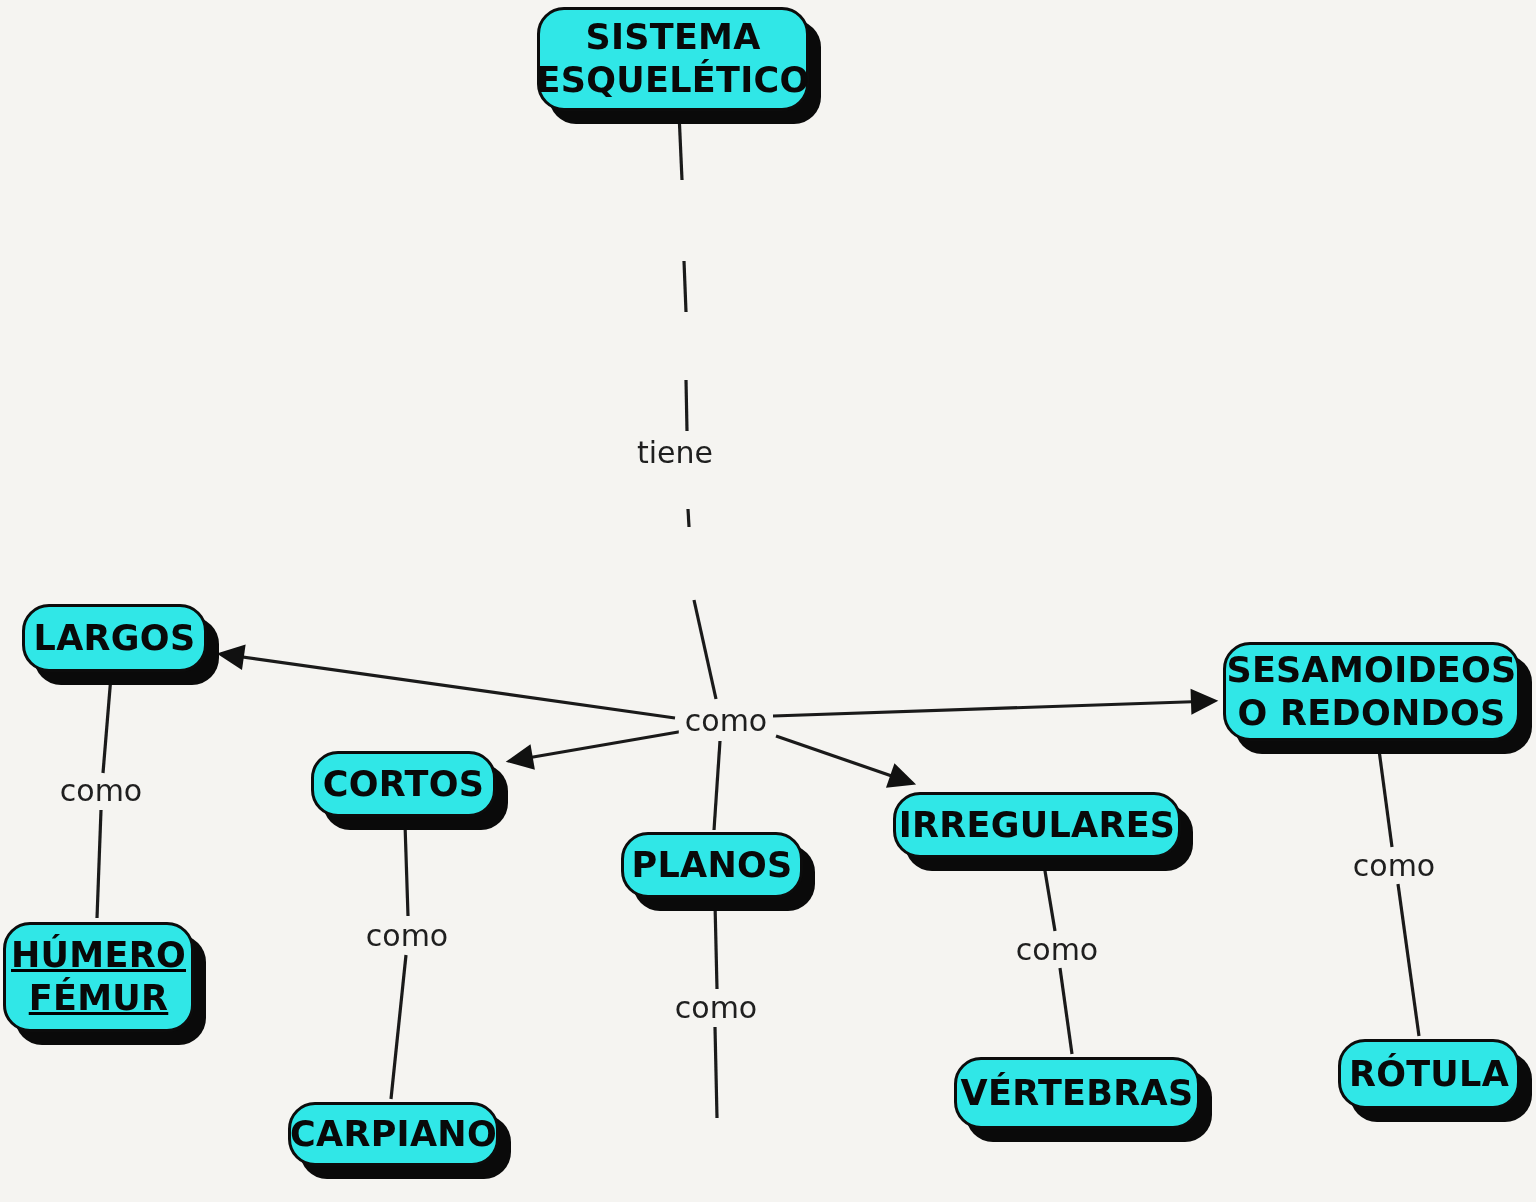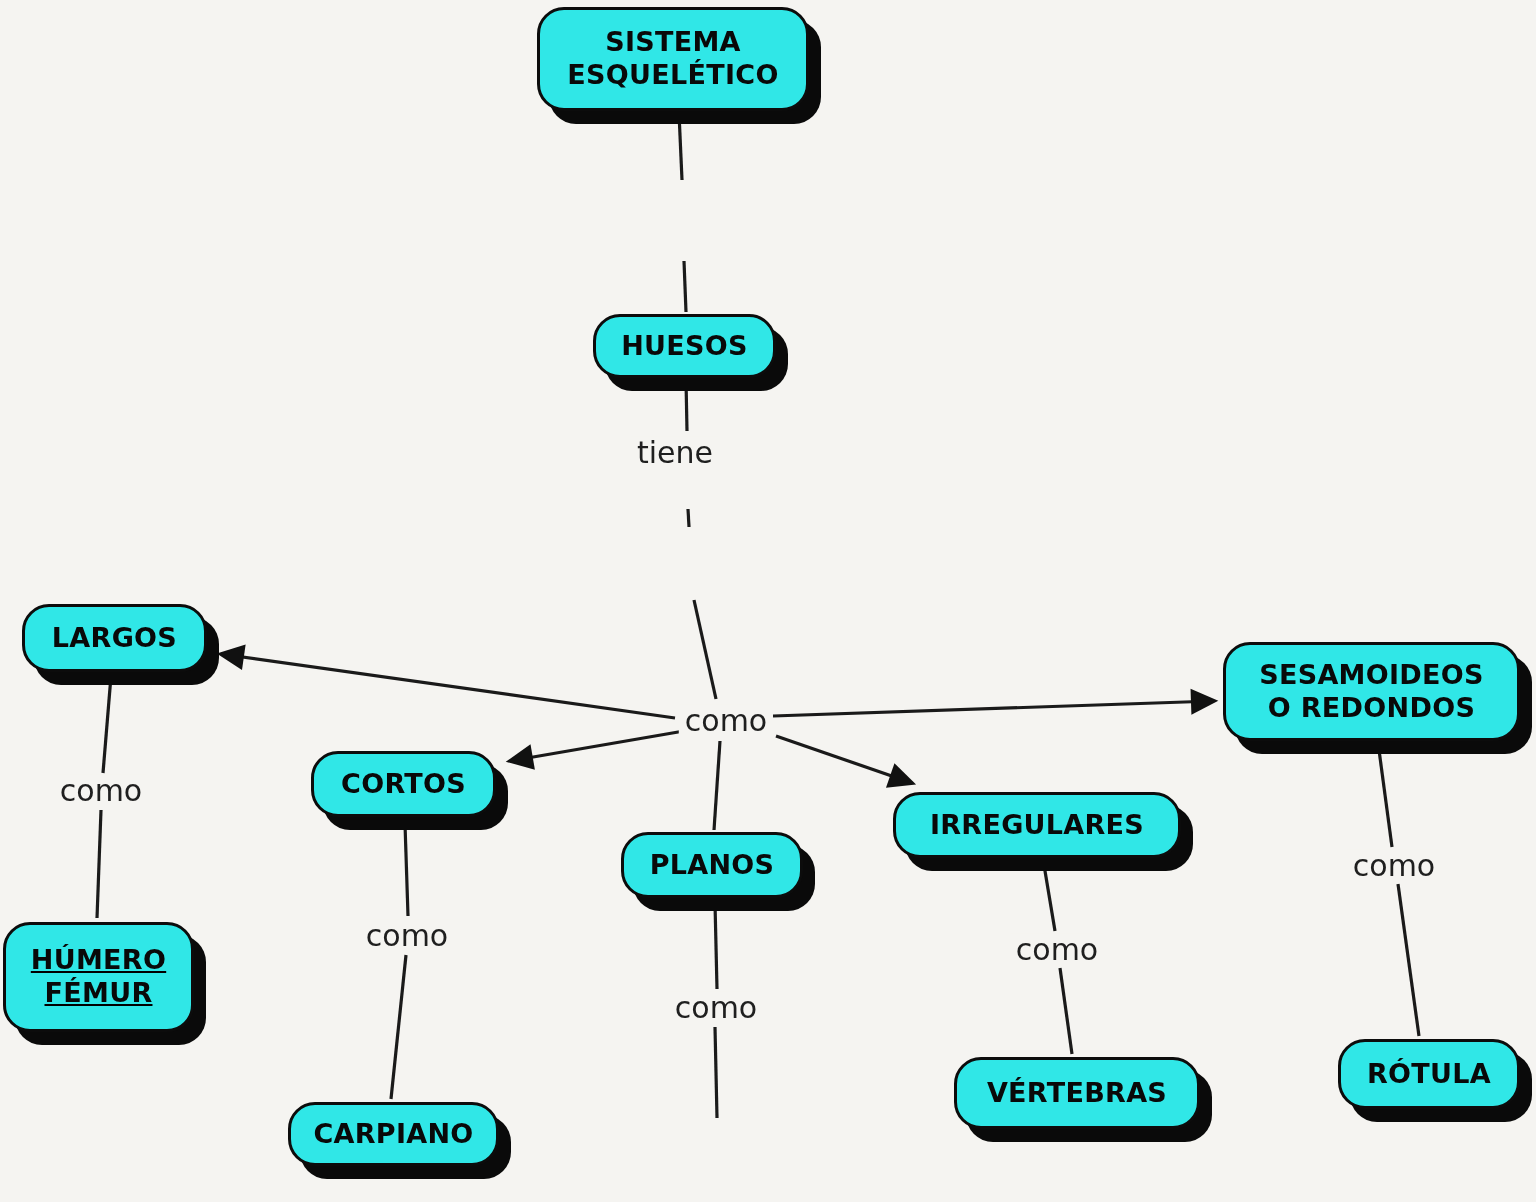--- a/index.html
+++ b/index.html
@@ -33,21 +33,21 @@
     border: 3.5px solid #0c0c0c;
     border-radius: 27px;
     box-shadow: 12px 13px 0 #0a0a0a;
     display: flex;
     align-items: center;
     justify-content: center;
     text-align: center;
   }
   .node-label {
     font-weight: bold;
-    font-size: 27px;
+    font-size: 35px;
     line-height: 1.22;
     letter-spacing: 0.3px;
     color: #090909;
     white-space: pre-line;
   }
   .edge-label {
     position: absolute;
     transform: translate(-50%, -50%);
     font-size: 30px;
     line-height: 1.12;
@@ -98,23 +98,20 @@
 
     <line x1="1379" y1="750" x2="1392" y2="847"></line>
     <line x1="1398" y1="884" x2="1419" y2="1036"></line>
   </svg>
 
   <div class="node" style="left:537px; top:7px; width:272px; height:104px;">
     <span class="node-label">SISTEMA
 ESQUELÉTICO</span>
   </div>
 
-  <div class="node" style="left:593px; top:314px; width:183px; height:64px;">
-    <span class="node-label">HUESOS</span>
-  </div>
 
 
   <div class="node" style="left:22px; top:604px; width:185px; height:68px;">
     <span class="node-label">LARGOS</span>
   </div>
 
   <div class="node" style="left:311px; top:751px; width:185px; height:66px;">
     <span class="node-label">CORTOS</span>
   </div>
 

